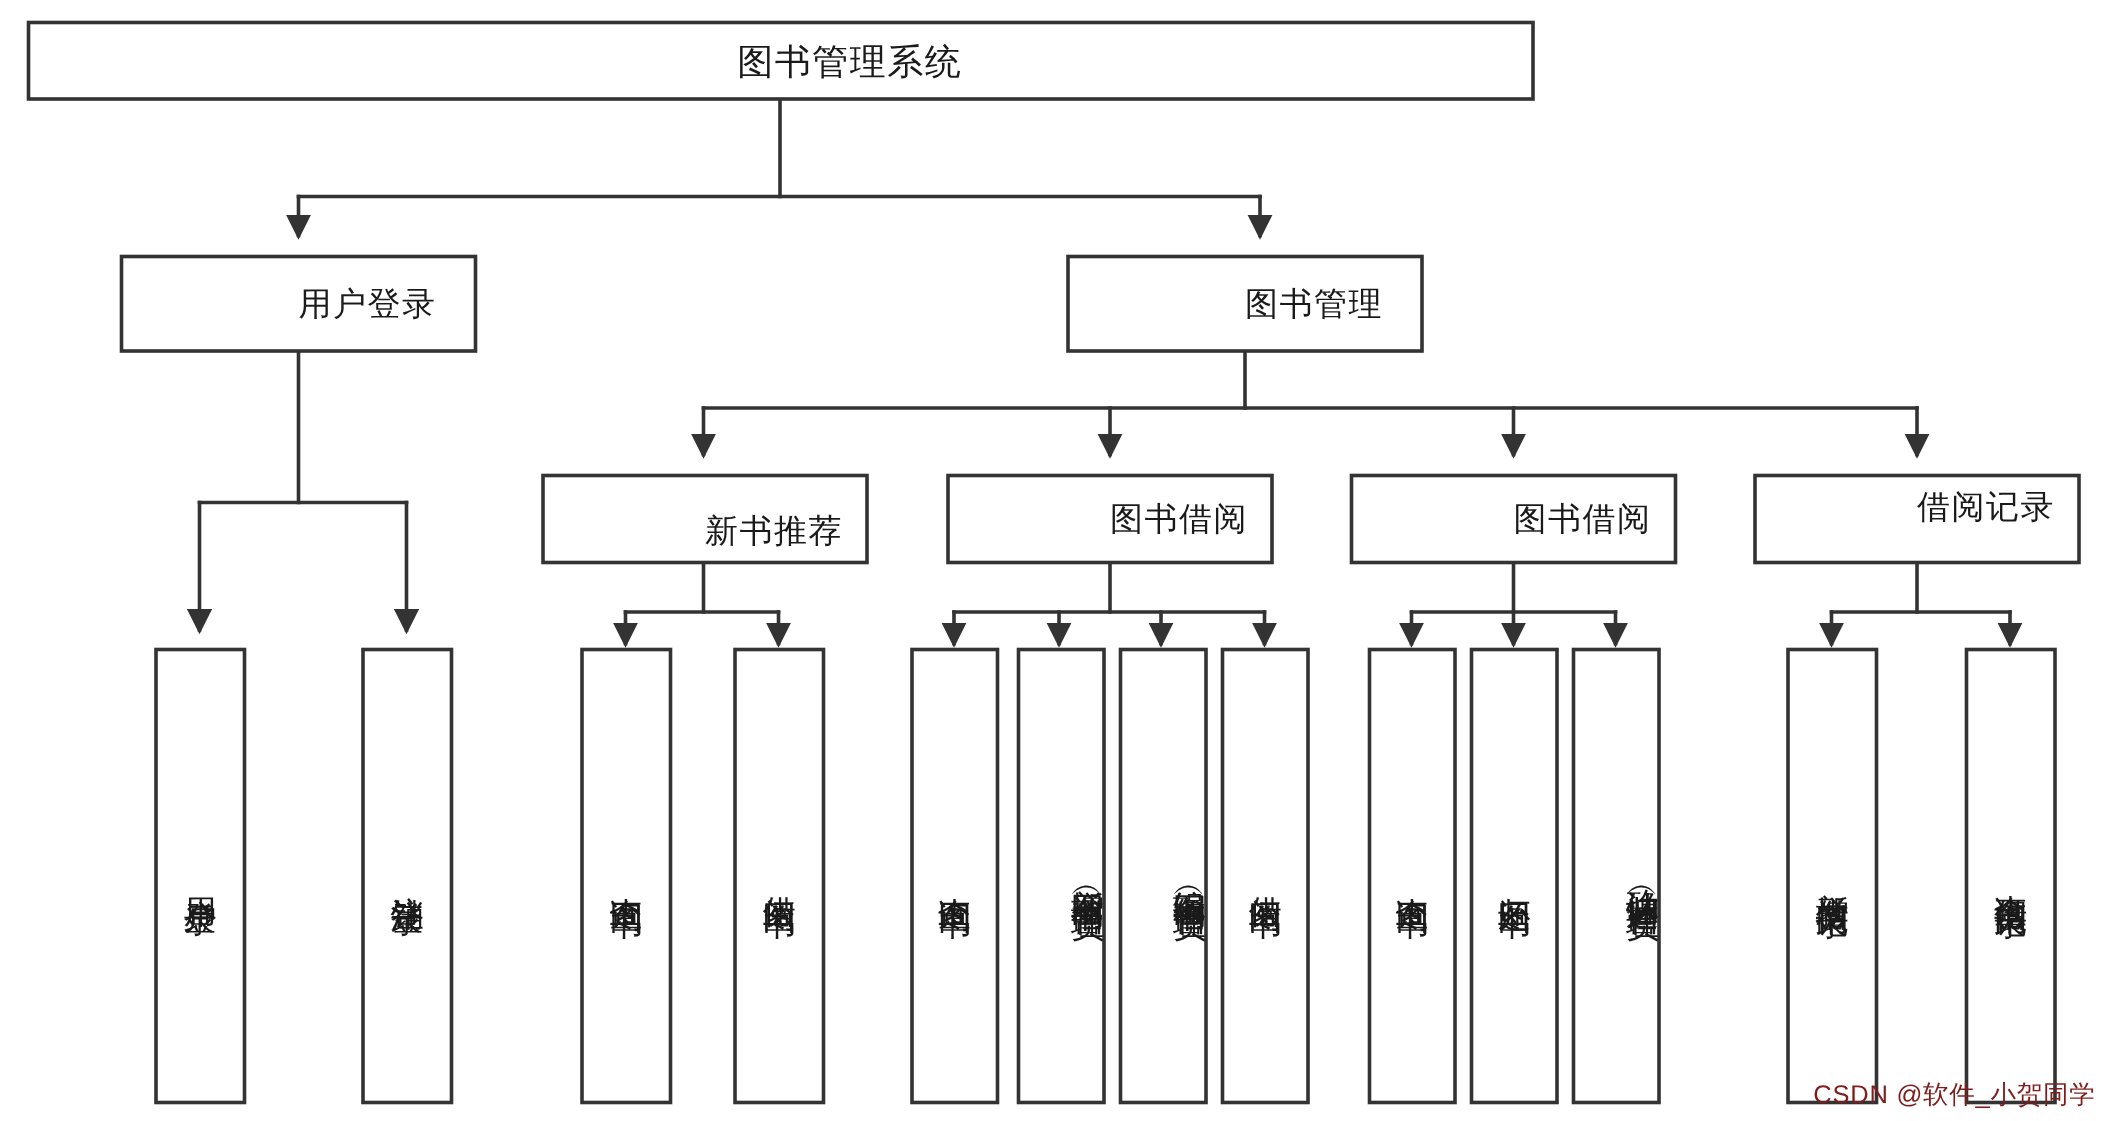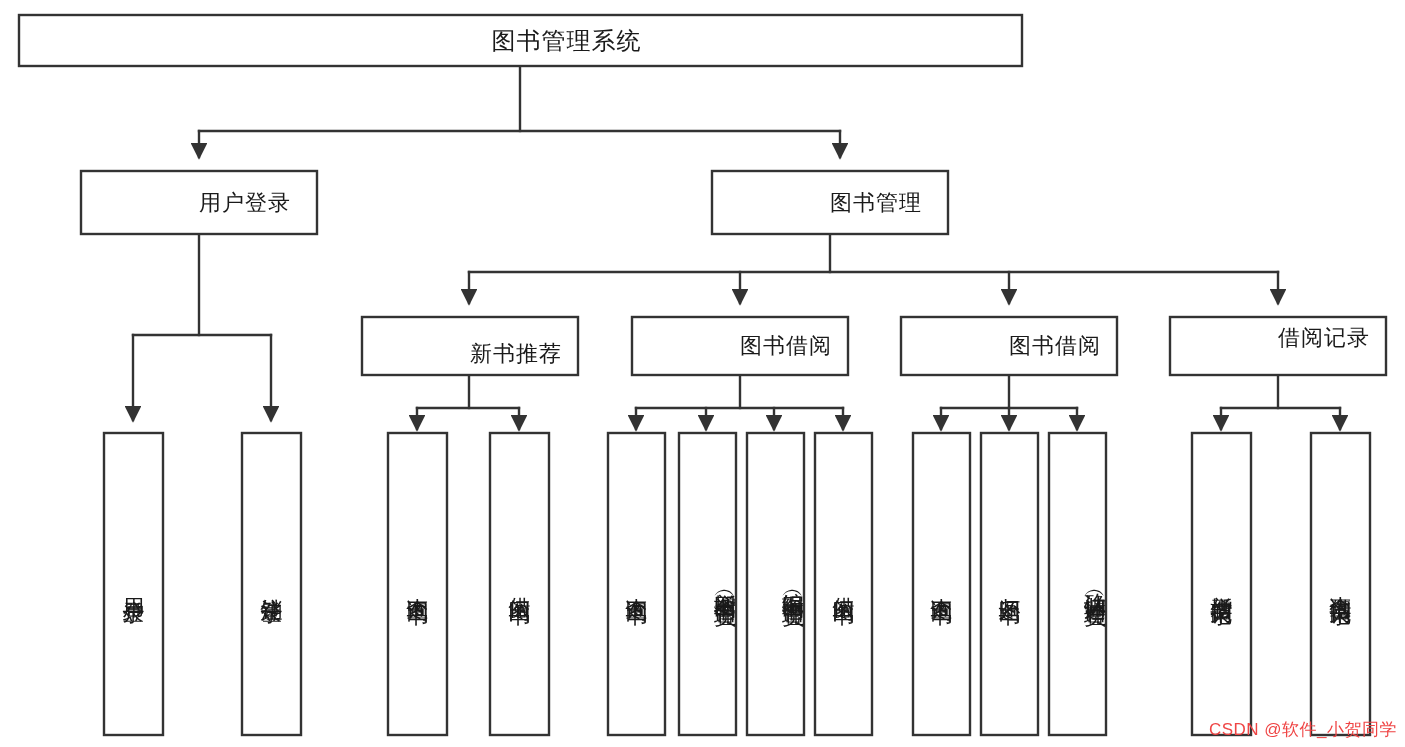--- a/index.html
+++ b/index.html
@@ -64,21 +64,21 @@
     text-orientation: upright;
     letter-spacing: 2px;
     line-height: 1;
     pointer-events: none;
   }
   .watermark {
     position: absolute;
     right: 8px;
     bottom: 6px;
     font-size: 17px;
-    color: #ef4444;
+    color: #7f1d1d;
     letter-spacing: 0.5px;
     white-space: nowrap;
     pointer-events: none;
   }
 </style>
 </head>
 <body>
 
 <div id="diagram-root">
 

